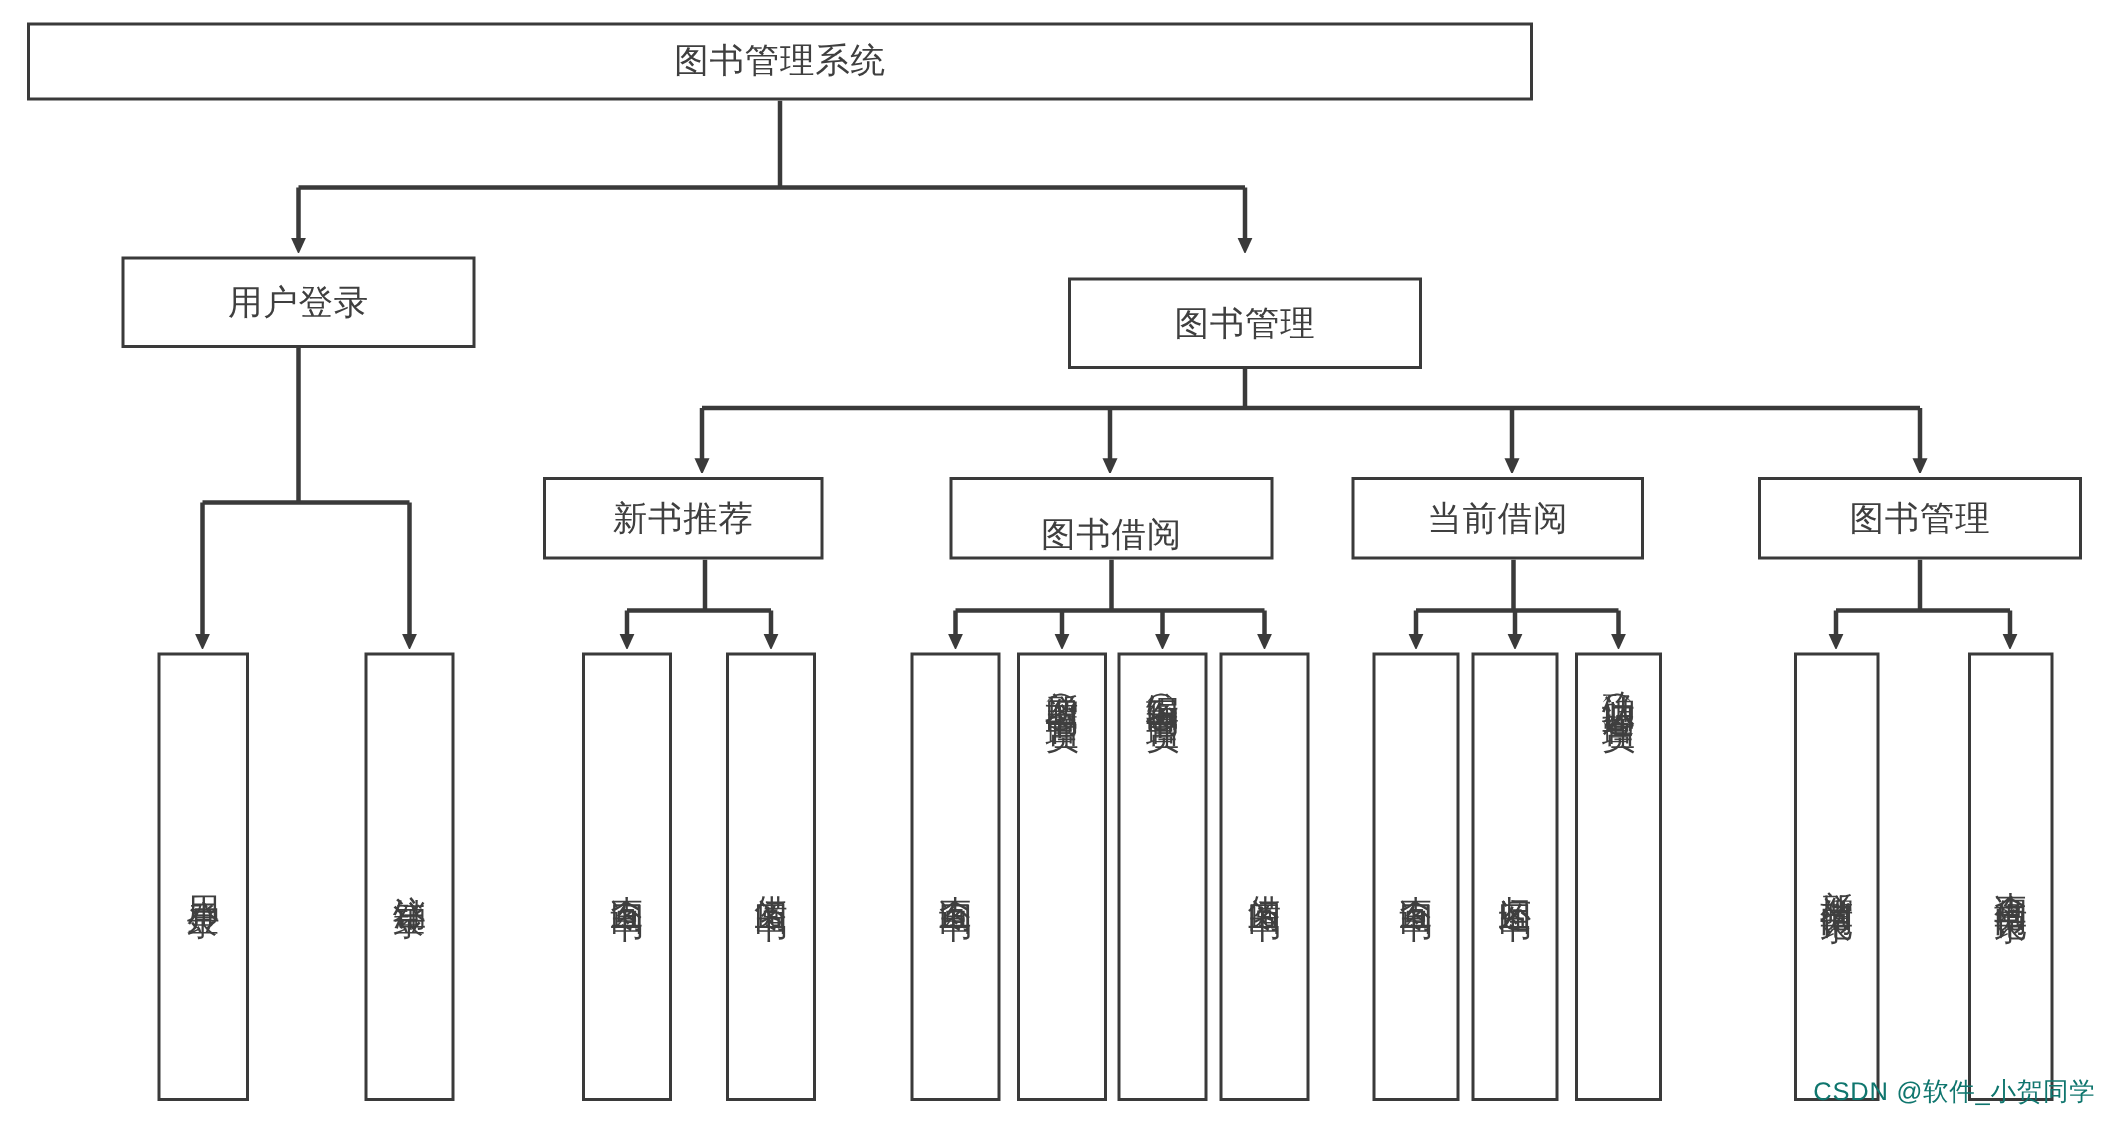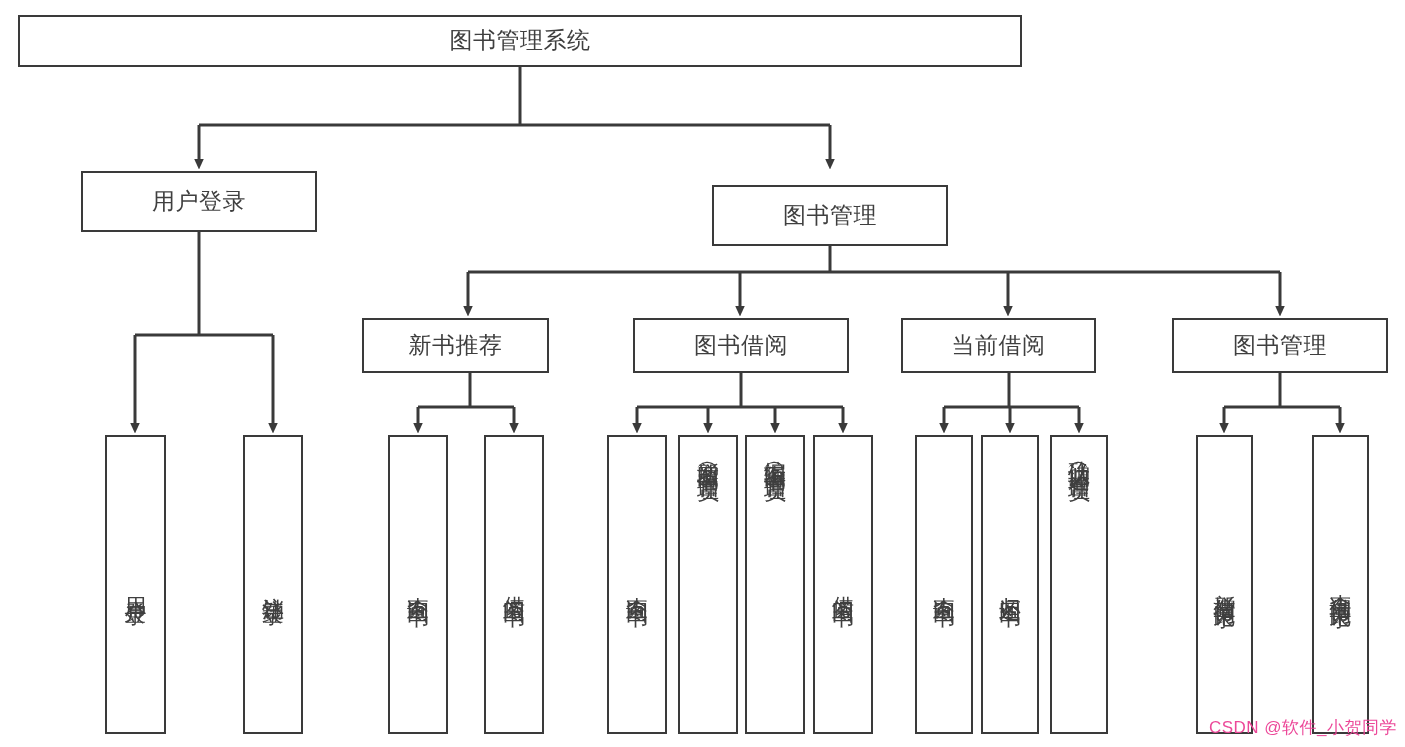--- a/index.html
+++ b/index.html
@@ -54,21 +54,21 @@
     padding-top: 6px;
   }
   .node-box.vertical.centered {
     align-items: center;
     padding-top: 0;
   }
   #watermark {
     position: absolute;
     right: 8px;
     bottom: 8px;
-    color: #ec4899;
+    color: #0f766e;
     font-size: 17px;
     letter-spacing: 0.5px;
     white-space: nowrap;
     pointer-events: none;
   }
 </style>
 </head>
 <body>
 
 <div id="stage">
@@ -146,21 +146,21 @@
   <div class="node-box" id="node-user-login" style="left: 81px; top: 171px; width: 236px; height: 61px;">
     <span class="node-label">用户登录</span>
   </div>
   <div class="node-box" id="node-book-manage" style="left: 712px; top: 185px; width: 236px; height: 61px;">
     <span class="node-label">图书管理</span>
   </div>
 
   <div class="node-box" id="node-new-book-recommend" style="left: 362px; top: 318px; width: 187px; height: 55px;">
     <span class="node-label">新书推荐</span>
   </div>
-  <div class="node-box" id="node-book-borrow" style="left: 633px; top: 318px; width: 216px; height: 55px;">
+  <div class="node-box" id="node-book-borrow" style="left: 633px; top: 318px; width: 216px; height: 55px; align-items: flex-end;">
     <span class="node-label">图书借阅</span>
   </div>
   <div class="node-box" id="node-current-borrow" style="left: 901px; top: 318px; width: 195px; height: 55px;">
     <span class="node-label">当前借阅</span>
   </div>
   <div class="node-box" id="node-borrow-record" style="left: 1172px; top: 318px; width: 216px; height: 55px;">
     <span class="node-label">图书管理</span>
   </div>
 
   <div class="node-box vertical centered" id="leaf-0" style="left: 105px; top: 435px; width: 61px; height: 299px;">

